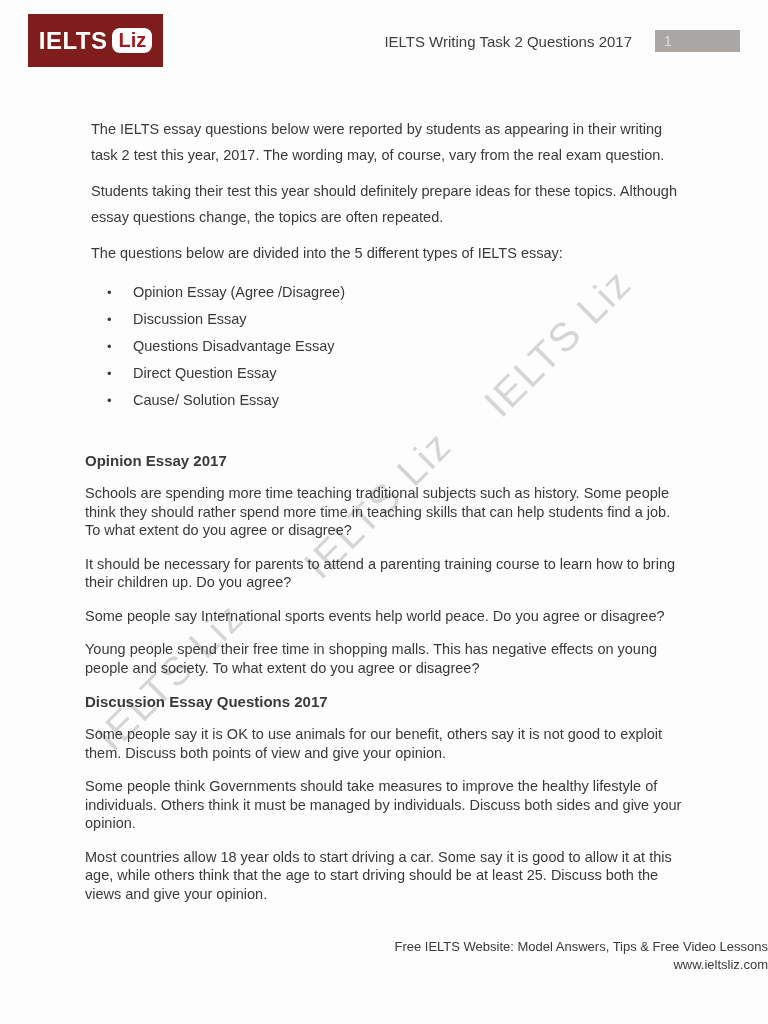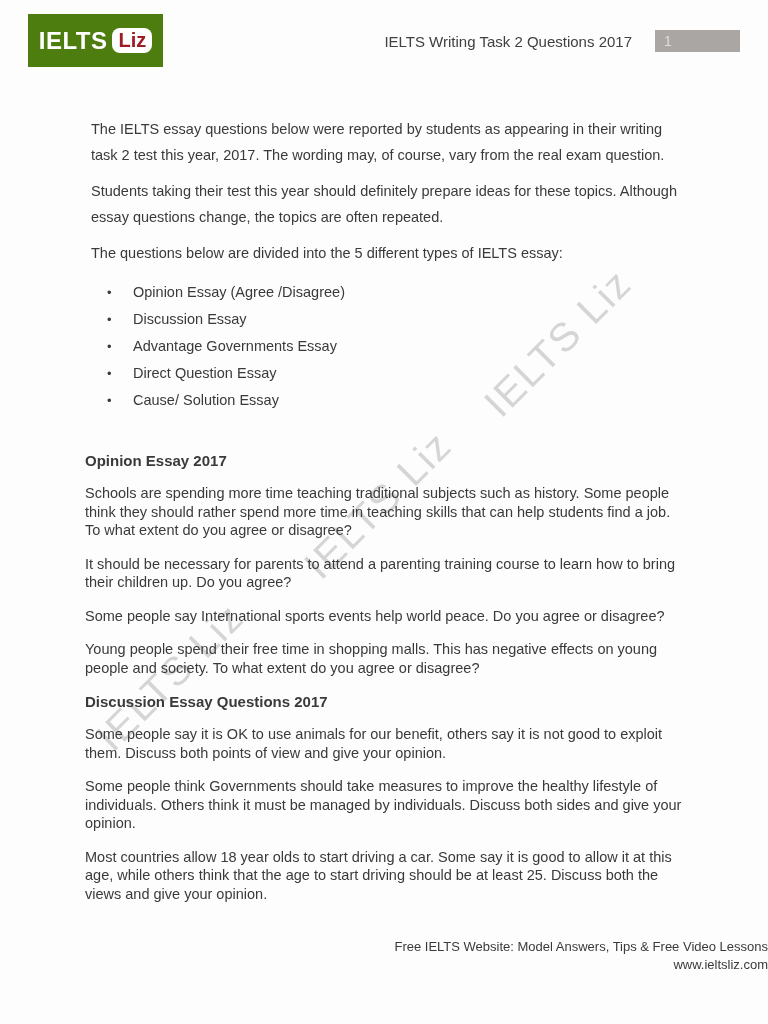--- a/index.html
+++ b/index.html
@@ -12,21 +12,21 @@
     overflow: hidden;
     font-family: "Liberation Sans", "DejaVu Sans", sans-serif;
     color: #3a3a3a;
   }
 
   
   .logo {
     position: absolute;
     left: 28px; top: 14px;
     width: 135px; height: 53px;
-    background: #4d7c0f;
+    background: #7f1d1d;
     display: flex;
     align-items: center;
     justify-content: center;
     gap: 5px;
   }
   .logo-brand {
     color: #ffffff;
     font-size: 24px;
     font-weight: bold;
     letter-spacing: 0.5px;
@@ -161,21 +161,21 @@
       <li>
         <span class="bullet">•</span>
         <span>Opinion Essay (Agree /Disagree)</span>
       </li>
       <li>
         <span class="bullet">•</span>
         <span>Discussion Essay</span>
       </li>
       <li>
         <span class="bullet">•</span>
-        <span>Advantage Governments Essay</span>
+        <span>Questions Disadvantage Essay</span>
       </li>
       <li>
         <span class="bullet">•</span>
         <span>Direct Question Essay</span>
       </li>
       <li>
         <span class="bullet">•</span>
         <span>Cause/ Solution Essay</span>
       </li>
     </ul>

